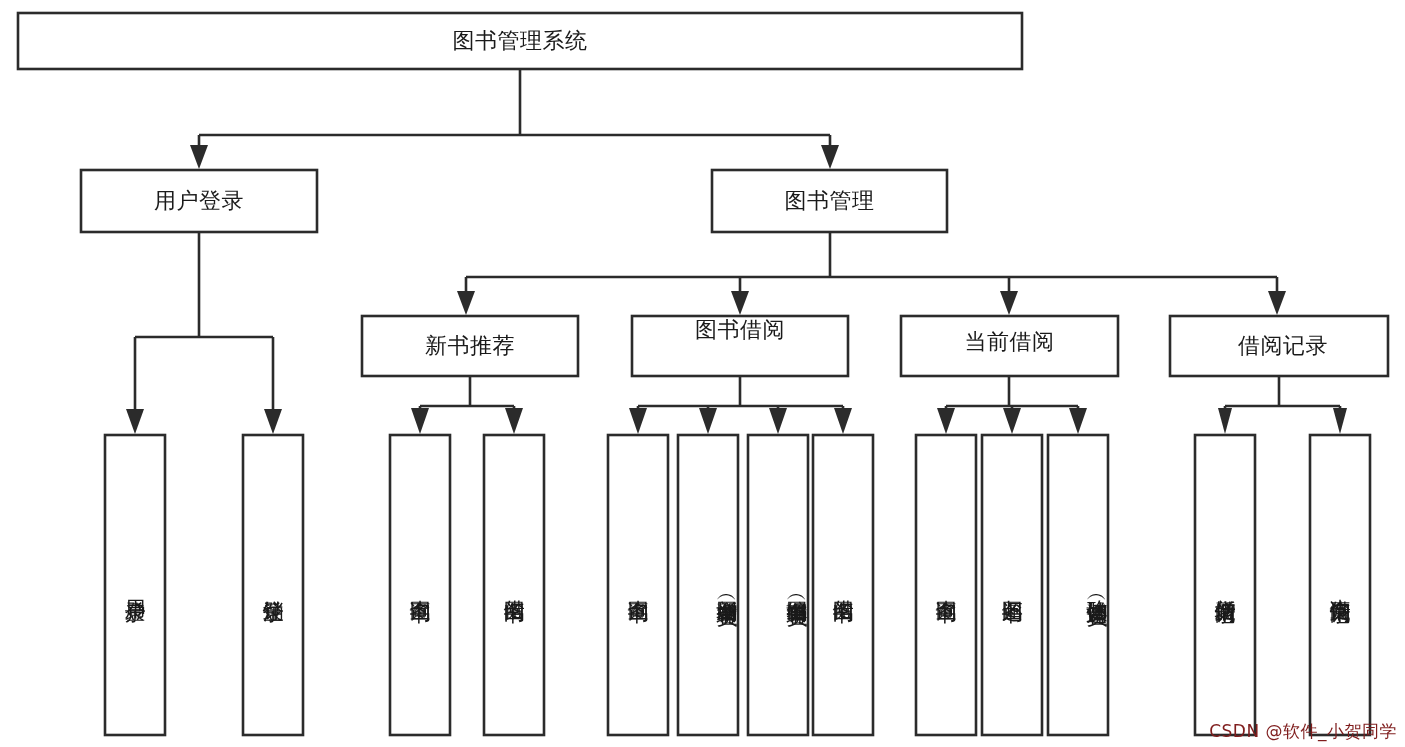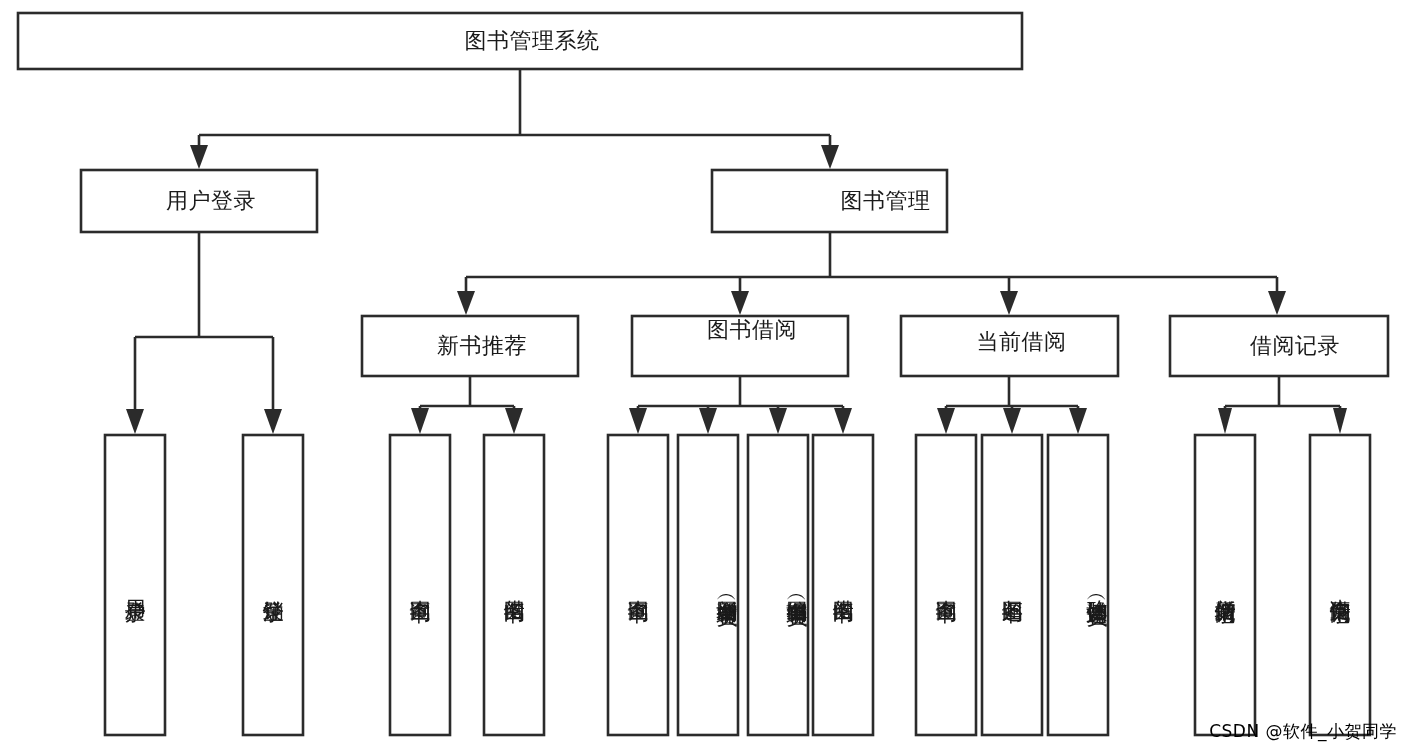--- a/index.html
+++ b/index.html
@@ -67,29 +67,28 @@
     display: flex;
     align-items: center;
     justify-content: center;
     font-family: "DejaVu Sans", "Liberation Sans", sans-serif;
     font-size: 22px;
     color: #1a1a1a;
     letter-spacing: 0.5px;
     white-space: nowrap;
     pointer-events: none;
     user-select: none;
-    padding-left: 12px;
   }
   #watermark {
     position: absolute;
     right: 8px;
     bottom: 4px;
     font-family: "DejaVu Sans", "Liberation Sans", sans-serif;
     font-size: 17px;
-    color: #000000;
+    color: #7f1d1d;
     letter-spacing: 0.5px;
     white-space: nowrap;
     user-select: none;
   }
 </style>
 </head>
 <body>
 
 <div id="diagram-root">
 
@@ -193,21 +192,21 @@
     <rect class="node-box" x="982" y="435" width="60" height="300"></rect>
     <rect class="node-box" x="1048" y="435" width="60" height="300"></rect>
 
     <rect class="node-box" x="1195" y="435" width="60" height="300"></rect>
     <rect class="node-box" x="1310" y="435" width="60" height="300"></rect>
   </svg>
 
   <div class="htext-wrap" style="left:18px; top:13px; width:1004px; height:56px;">图书管理系统</div>
 
   <div class="htext-wrap" style="left:81px; top:170px; width:236px; height:62px;">用户登录</div>
-  <div class="htext-wrap" style="left:756px; top:170px; width:235px; height:62px;">图书管理</div>
+  <div class="htext-wrap" style="left:712px; top:170px; width:235px; height:62px;">图书管理</div>
 
   <div class="htext-wrap" style="left:362px; top:316px; width:216px; height:60px;">新书推荐</div>
   <div class="htext-wrap" style="left:632px; top:300px; width:216px; height:60px;">图书借阅</div>
   <div class="htext-wrap" style="left:901px; top:316px; width:217px; height:52px;">当前借阅</div>
   <div class="htext-wrap" style="left:1170px; top:316px; width:226px; height:60px;">借阅记录</div>
 
   <div class="vtext-wrap centered" style="left:105px; top:435px; width:60px; height:300px;">用户登录</div>
   <div class="vtext-wrap centered" style="left:243px; top:435px; width:60px; height:300px;">注销登录</div>
 
   <div class="vtext-wrap centered" style="left:390px; top:435px; width:60px; height:300px;">查询图书</div>

